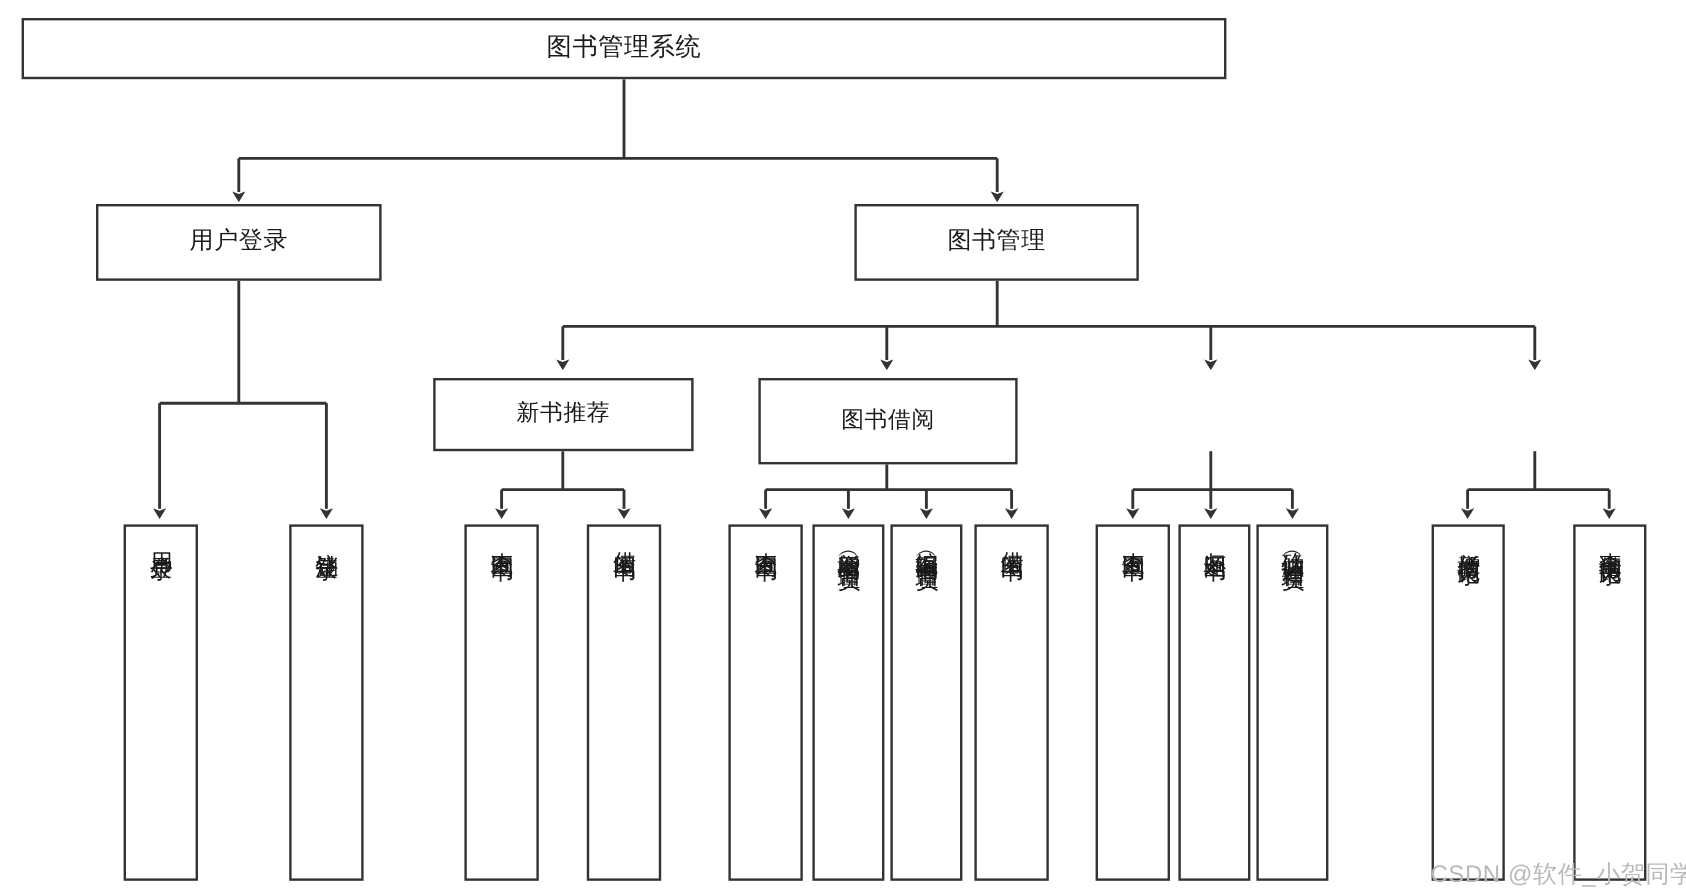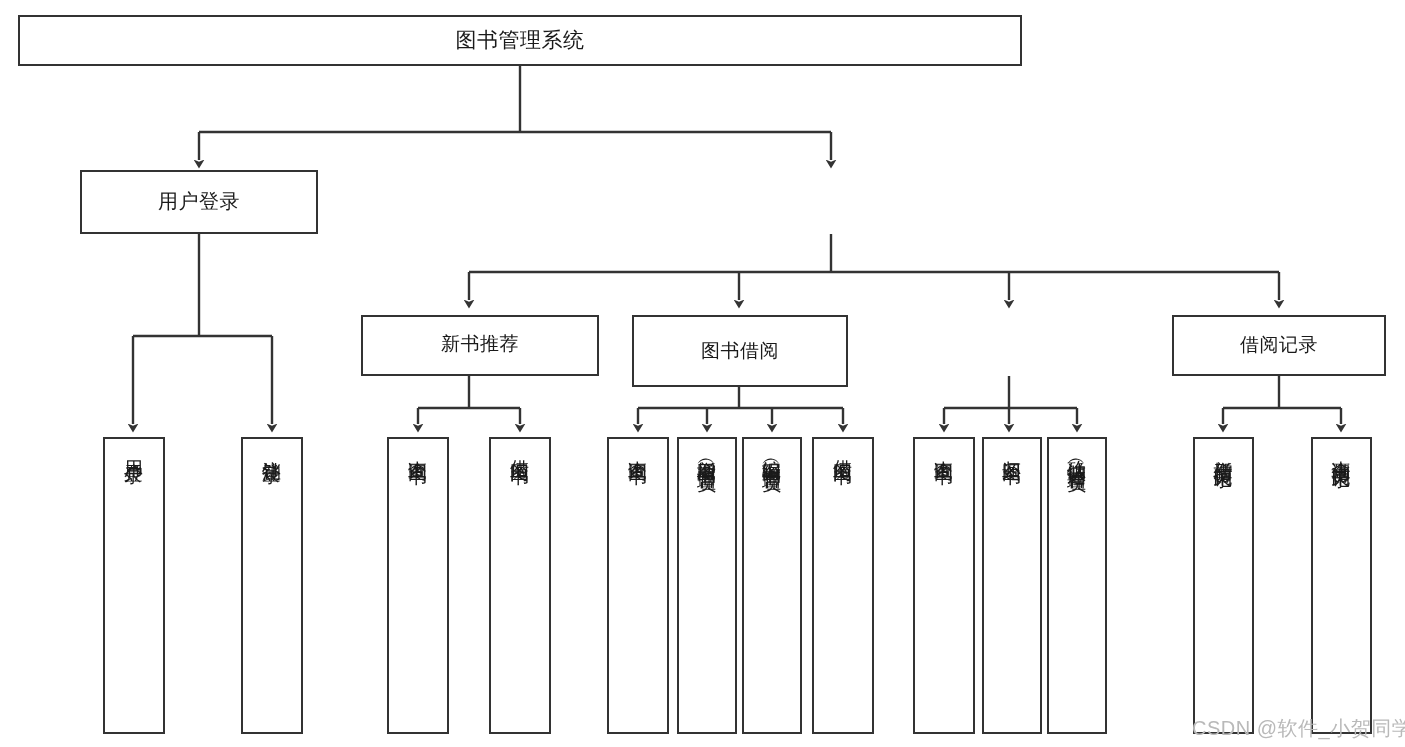--- a/index.html
+++ b/index.html
@@ -126,29 +126,29 @@
     </g>
   </svg>
 
   <div class="node root" style="left:18px; top:15px; width:1004px; height:51px;">
     <span class="label">图书管理系统</span>
   </div>
 
   <div class="node lvl2" style="left:80px; top:170px; width:238px; height:64px;">
     <span class="label">用户登录</span>
   </div>
+  <div class="node lvl2" style="left:712px; top:170px; width:237px; height:64px;">
+    <span class="label">图书管理</span>
+  </div>
 
-  <div class="node lvl3" style="left:361px; top:315px; width:238px; height:61px;font-family:Liberation Mono, monospace;">
+  <div class="node lvl3" style="left:361px; top:315px; width:217px; height:61px;">
     <span class="label">新书推荐</span>
   </div>
   <div class="node lvl3" style="left:632px; top:315px; width:216px; height:72px;">
     <span class="label">图书借阅</span>
-  </div>
-  <div class="node lvl3" style="left:1172px; top:315px; width:214px; height:61px;">
-    <span class="label">借阅记录</span>
   </div>
 
   <div class="node leaf" style="left:103px; top:437px; width:62px; height:297px;">
     <span class="label">用户登录</span>
   </div>
   <div class="node leaf" style="left:241px; top:437px; width:62px; height:297px;">
     <span class="label">注销登录</span>
   </div>
 
   <div class="node leaf" style="left:387px; top:437px; width:62px; height:297px;">

